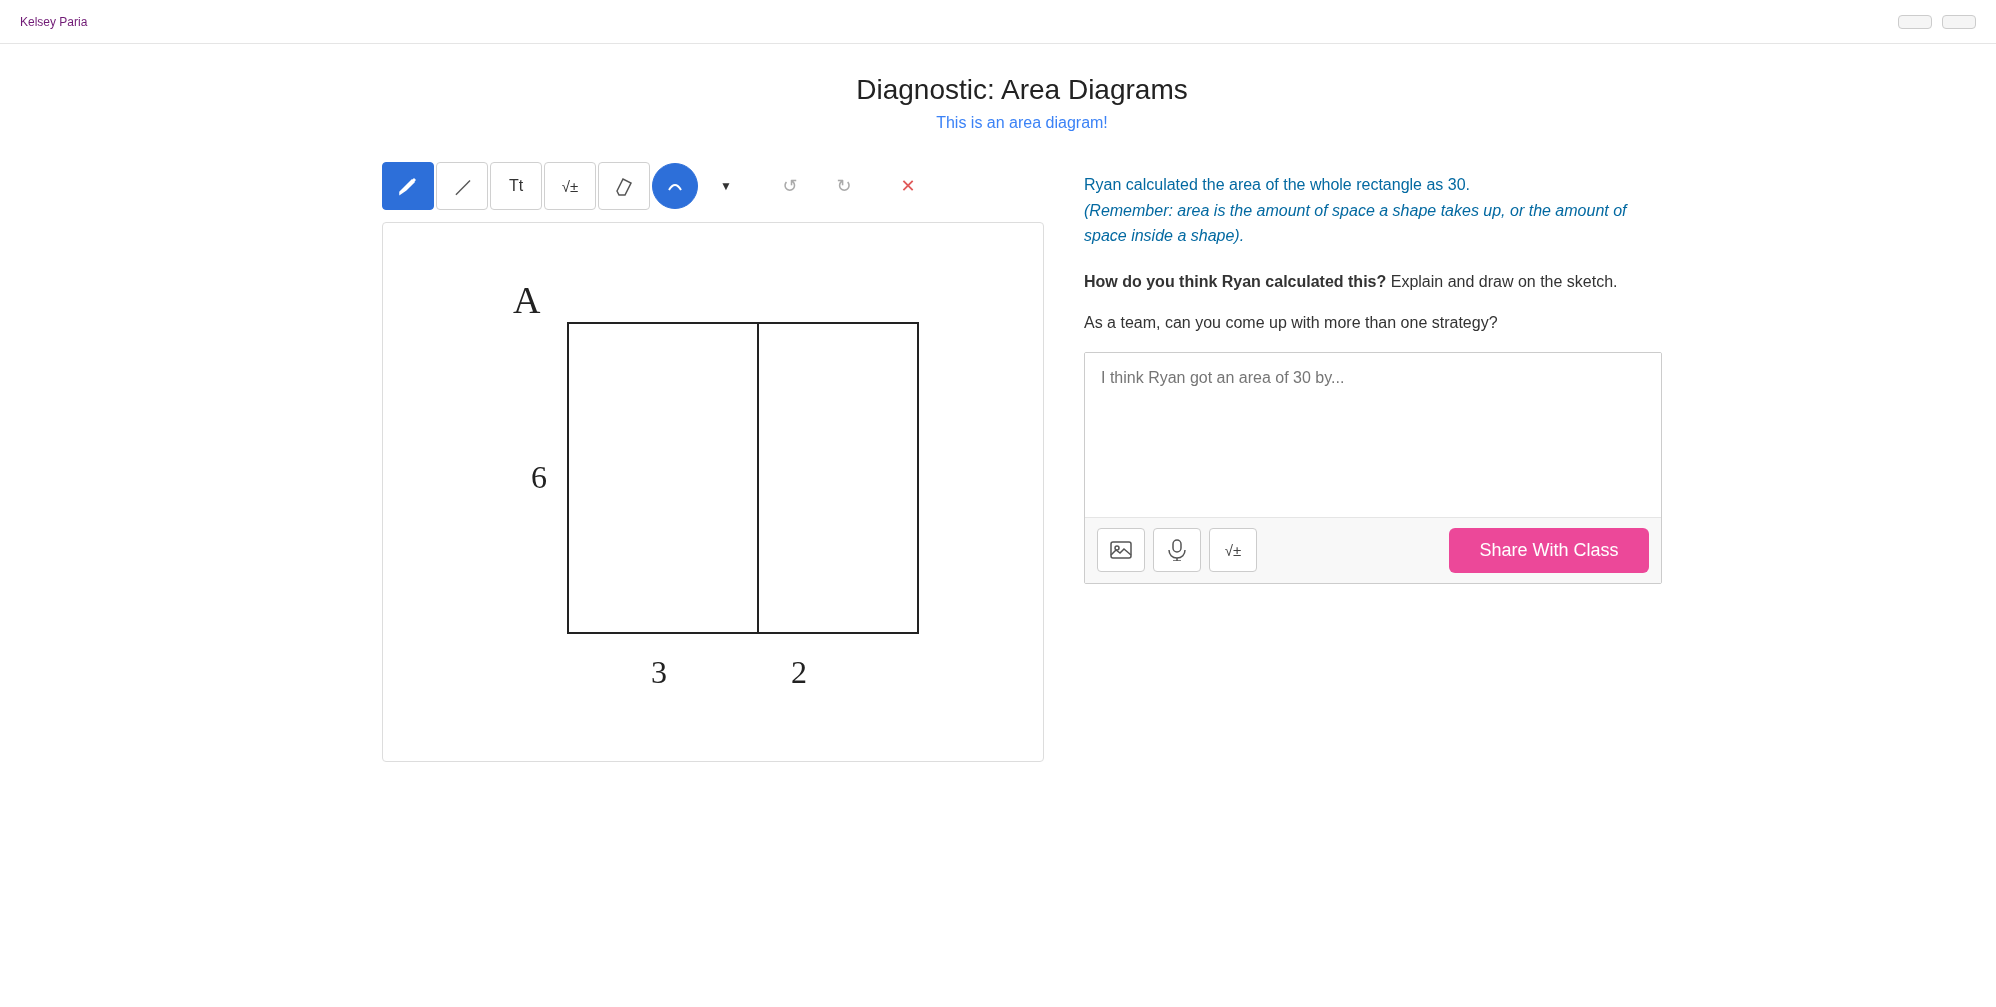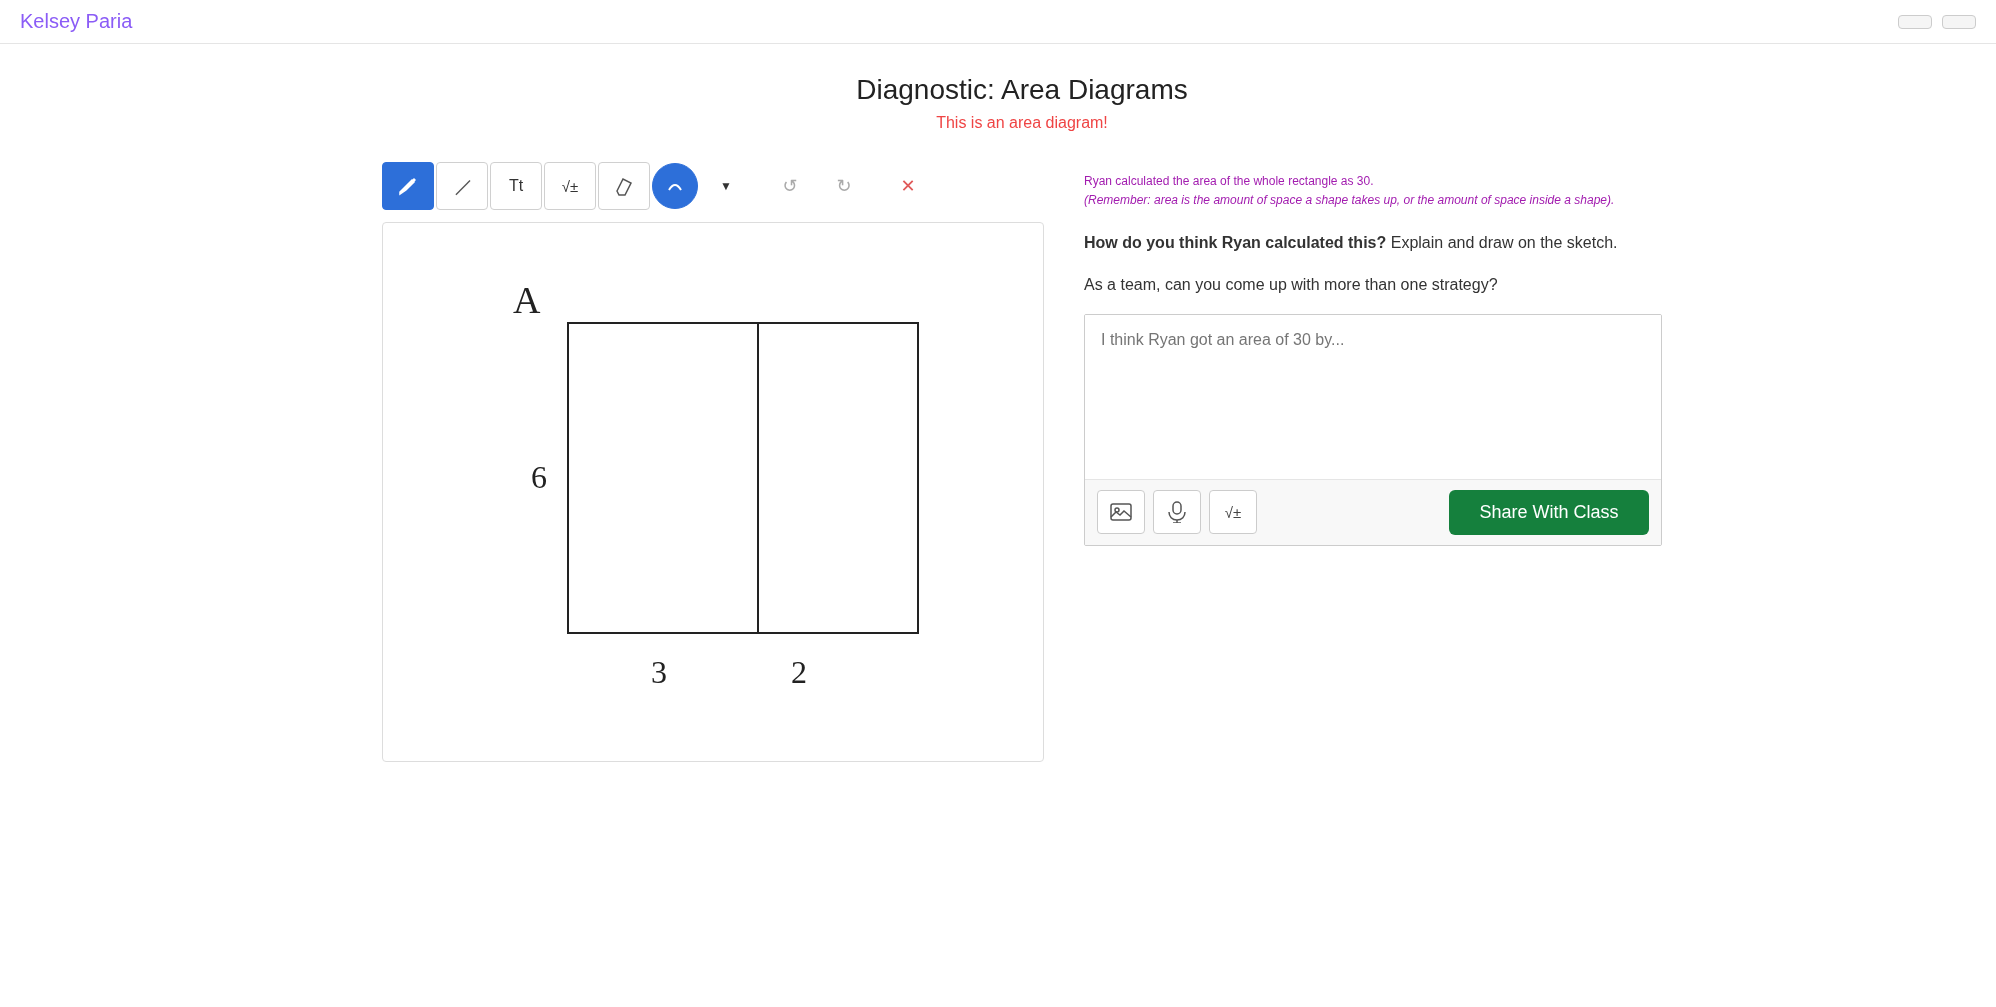--- a/index.html
+++ b/index.html
@@ -14,22 +14,22 @@
 
     
     .top-bar {
       display: flex;
       align-items: center;
       padding: 8px 20px;
       border-bottom: 1px solid #e5e5e5;
       height: 44px;
     }
     .top-bar-user {
-      font-size: 20px;
-      color: #8b5cf6;
+      font-size: 12px;
+      color: #701a75;
     }
     .top-bar-right {
       margin-left: auto;
       display: flex;
       gap: 10px;
     }
     .top-bar-btn {
       padding: 6px 16px;
       border: 1px solid #ccc;
       border-radius: 4px;
@@ -49,21 +49,21 @@
 
     .page-title {
       font-size: 28px;
       font-weight: 400;
       color: #222;
       margin-bottom: 8px;
     }
 
     .page-subtitle {
       font-size: 16px;
-      color: #ef4444;
+      color: #3b82f6;
       margin-bottom: 30px;
     }
 
     
     .two-col {
       display: flex;
       width: 100%;
       max-width: 1400px;
       gap: 40px;
       padding: 0 60px;
@@ -129,23 +129,23 @@
     }
 
     
     .right-col {
       flex: 1;
       max-width: 620px;
       padding-top: 10px;
     }
 
     .problem-text {
-      font-size: 12px;
+      font-size: 16px;
       line-height: 1.6;
-      color: #a21caf;
+      color: #0369a1;
       margin-bottom: 20px;
     }
     .problem-text em {
       font-style: italic;
     }
 
     .question-text {
       font-size: 16px;
       line-height: 1.6;
       color: #333;
@@ -200,21 +200,21 @@
       display: flex;
       align-items: center;
       justify-content: center;
       font-size: 16px;
       color: #444;
     }
 
     .share-btn {
       margin-left: auto;
       padding: 12px 28px;
-      background: #15803d;
+      background: #ec4899;
       color: #fff;
       border: none;
       border-radius: 6px;
       font-size: 18px;
       cursor: pointer;
       font-weight: 500;
       min-width: 200px;
     }
 
     

